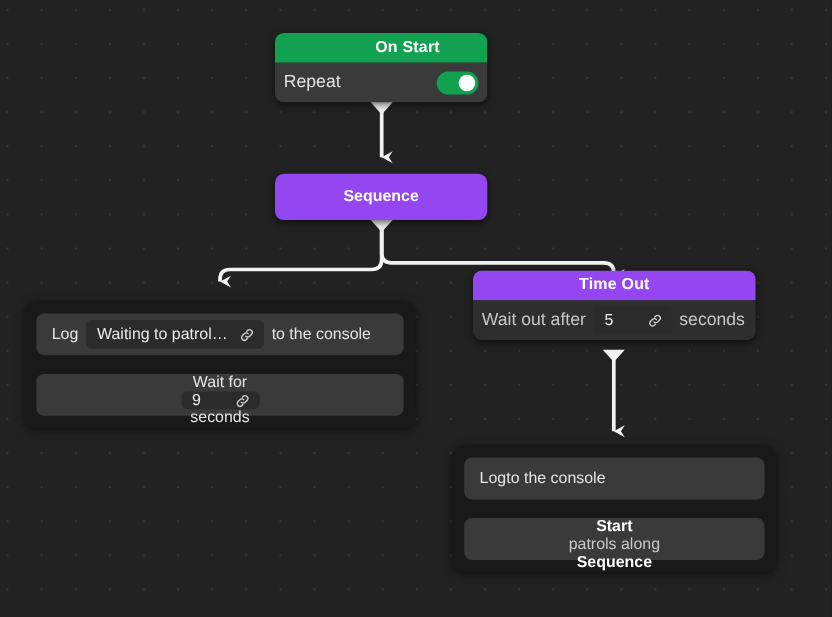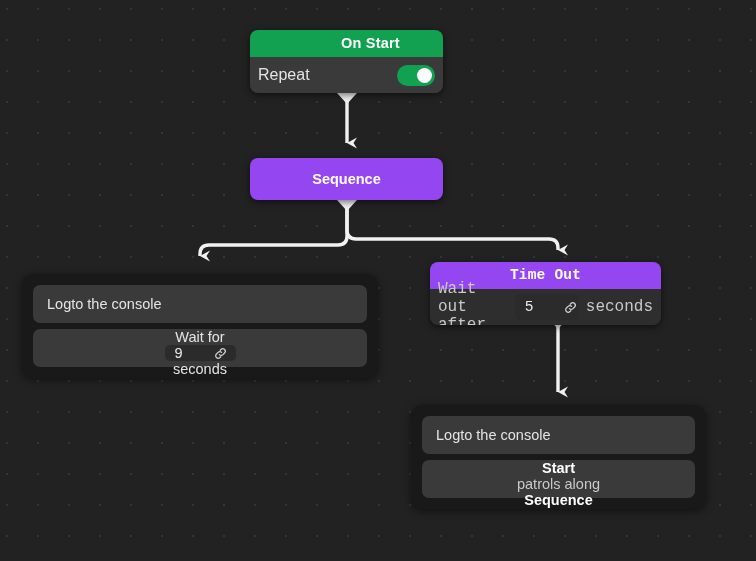--- a/index.html
+++ b/index.html
@@ -80,21 +80,21 @@
     box-shadow: 0 2px 9px rgba(0,0,0,.5);
   }
   .row {
     background: #3a3a3a;
     border-radius: 7px;
     height: 38px;
     display: flex;
     align-items: center;
     padding: 0 14px;
     box-sizing: border-box;
-    margin-bottom: 6px;
+    margin-bottom: 17px;
     color: #e9e9e9;
     font-size: 14.5px;
     white-space: nowrap;
   }
   .row:last-child { margin-bottom: 0; flex-direction: column; }
 
   
   .lbl { color: #e4e4e4; }
   .lbl-dim { color: #c9c9c9; }
   .lbl-bold { color: #ffffff; font-weight: bold; }
@@ -172,38 +172,47 @@
     </div>
   </div>
 
   <div class="bar-node" style="left:250px; top:158px; width:193px; height:42px;">
     <span>Sequence</span>
   </div>
 
   <div class="group" style="left:22px; top:274px; width:356px;">
     <div class="row">
       <span class="lbl">Log</span>
+      <span class="pill">
+        <span class="pv">Waiting to patrol…</span>
+        <span class="link-ico">
+          <svg width="15" height="15" viewBox="0 0 24 24" fill="none" stroke="#cfcfcf" stroke-width="2" stroke-linecap="round">
+            <path d="M10.2 13.8a4 4 0 0 0 5.7 0l2.6-2.6a4 4 0 1 0-5.7-5.7l-1.3 1.3"></path>
+            <path d="M13.8 10.2a4 4 0 0 0-5.7 0l-2.6 2.6a4 4 0 1 0 5.7 5.7l1.3-1.3"></path>
+          </svg>
+        </span>
+      </span>
       <span class="lbl">to the console</span>
     </div>
     <div class="row">
       <span class="lbl">Wait for</span>
       <span class="pill pill-num">
         <span class="pv">9</span>
         <span class="link-ico">
           <svg width="15" height="15" viewBox="0 0 24 24" fill="none" stroke="#cfcfcf" stroke-width="2" stroke-linecap="round">
             <path d="M10.2 13.8a4 4 0 0 0 5.7 0l2.6-2.6a4 4 0 1 0-5.7-5.7l-1.3 1.3"></path>
             <path d="M13.8 10.2a4 4 0 0 0-5.7 0l-2.6 2.6a4 4 0 1 0 5.7 5.7l1.3-1.3"></path>
           </svg>
         </span>
       </span>
       <span class="lbl">seconds</span>
     </div>
   </div>
 
-  <div class="node" style="left:430px; top:262px; width:231px;font-family:Liberation Mono, monospace;">
+  <div class="node" style="left:430px; top:246px; width:257px;">
     <div class="node-header hdr-purple">Time Out</div>
     <div class="node-body" style="background:#2e2e2e; height:36px;">
       <span class="lbl-dim">Wait out after</span>
       <span class="pill pill-num">
         <span class="pv">5</span>
         <span class="link-ico">
           <svg width="15" height="15" viewBox="0 0 24 24" fill="none" stroke="#cfcfcf" stroke-width="2" stroke-linecap="round">
             <path d="M10.2 13.8a4 4 0 0 0 5.7 0l2.6-2.6a4 4 0 1 0-5.7-5.7l-1.3 1.3"></path>
             <path d="M13.8 10.2a4 4 0 0 0-5.7 0l-2.6 2.6a4 4 0 1 0 5.7 5.7l1.3-1.3"></path>
           </svg>

